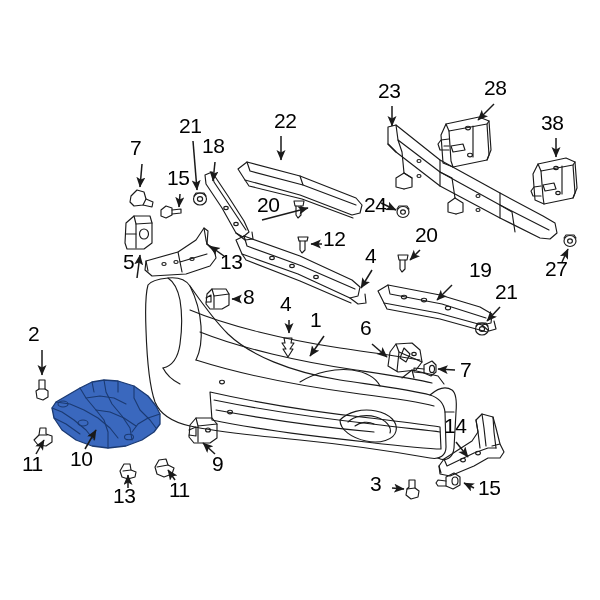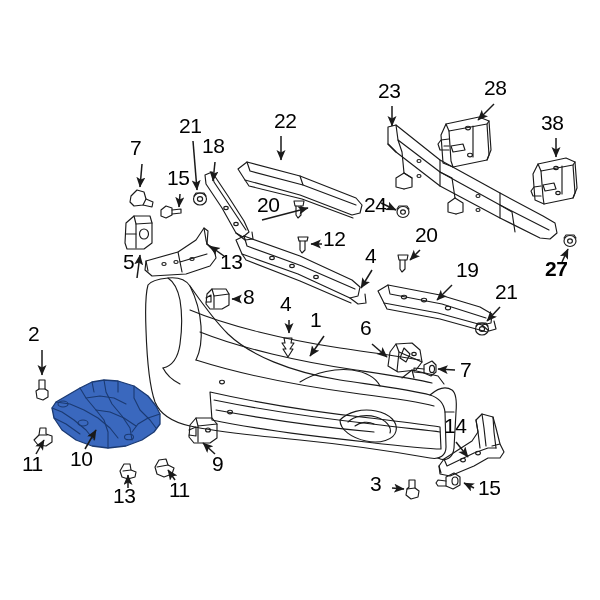--- a/index.html
+++ b/index.html
@@ -386,26 +386,26 @@
       <div class="callout" style="left: 22px; top: 453px;">11</div>
       <div class="callout" style="left: 169px; top: 479px;">11</div>
       <div class="callout" style="left: 113px; top: 485px;">13</div>
       <div class="callout" style="left: 220px; top: 251px;">13</div>
       <div class="callout" style="left: 444px; top: 415px;">14</div>
       <div class="callout" style="left: 167px; top: 167px;">15</div>
       <div class="callout" style="left: 478px; top: 477px;">15</div>
       <div class="callout" style="left: 365px; top: 245px;">4</div>
       <div class="callout" style="left: 323px; top: 228px;">12</div>
       <div class="callout" style="left: 202px; top: 135px;">18</div>
-      <div class="callout" style="left: 456px; top: 259px;">19</div>
+      <div class="callout" style="left: 469px; top: 259px;">19</div>
       <div class="callout" style="left: 257px; top: 194px;">20</div>
       <div class="callout" style="left: 415px; top: 224px;">20</div>
       <div class="callout" style="left: 179px; top: 115px;">21</div>
       <div class="callout" style="left: 495px; top: 281px;">21</div>
       <div class="callout" style="left: 274px; top: 110px;">22</div>
       <div class="callout" style="left: 378px; top: 80px;">23</div>
       <div class="callout" style="left: 364px; top: 186px; margin-top: 8px;">24</div>
       <div class="callout" style="left: 484px; top: 77px;">28</div>
       <div class="callout" style="left: 541px; top: 112px;">38</div>
-      <div class="callout" style="left: 545px; top: 258px; font-weight: bold;">27</div>
+      <div class="callout" style="left: 545px; top: 258px;">27</div>
     </div>
 
 </div>
 
 </body></html>

